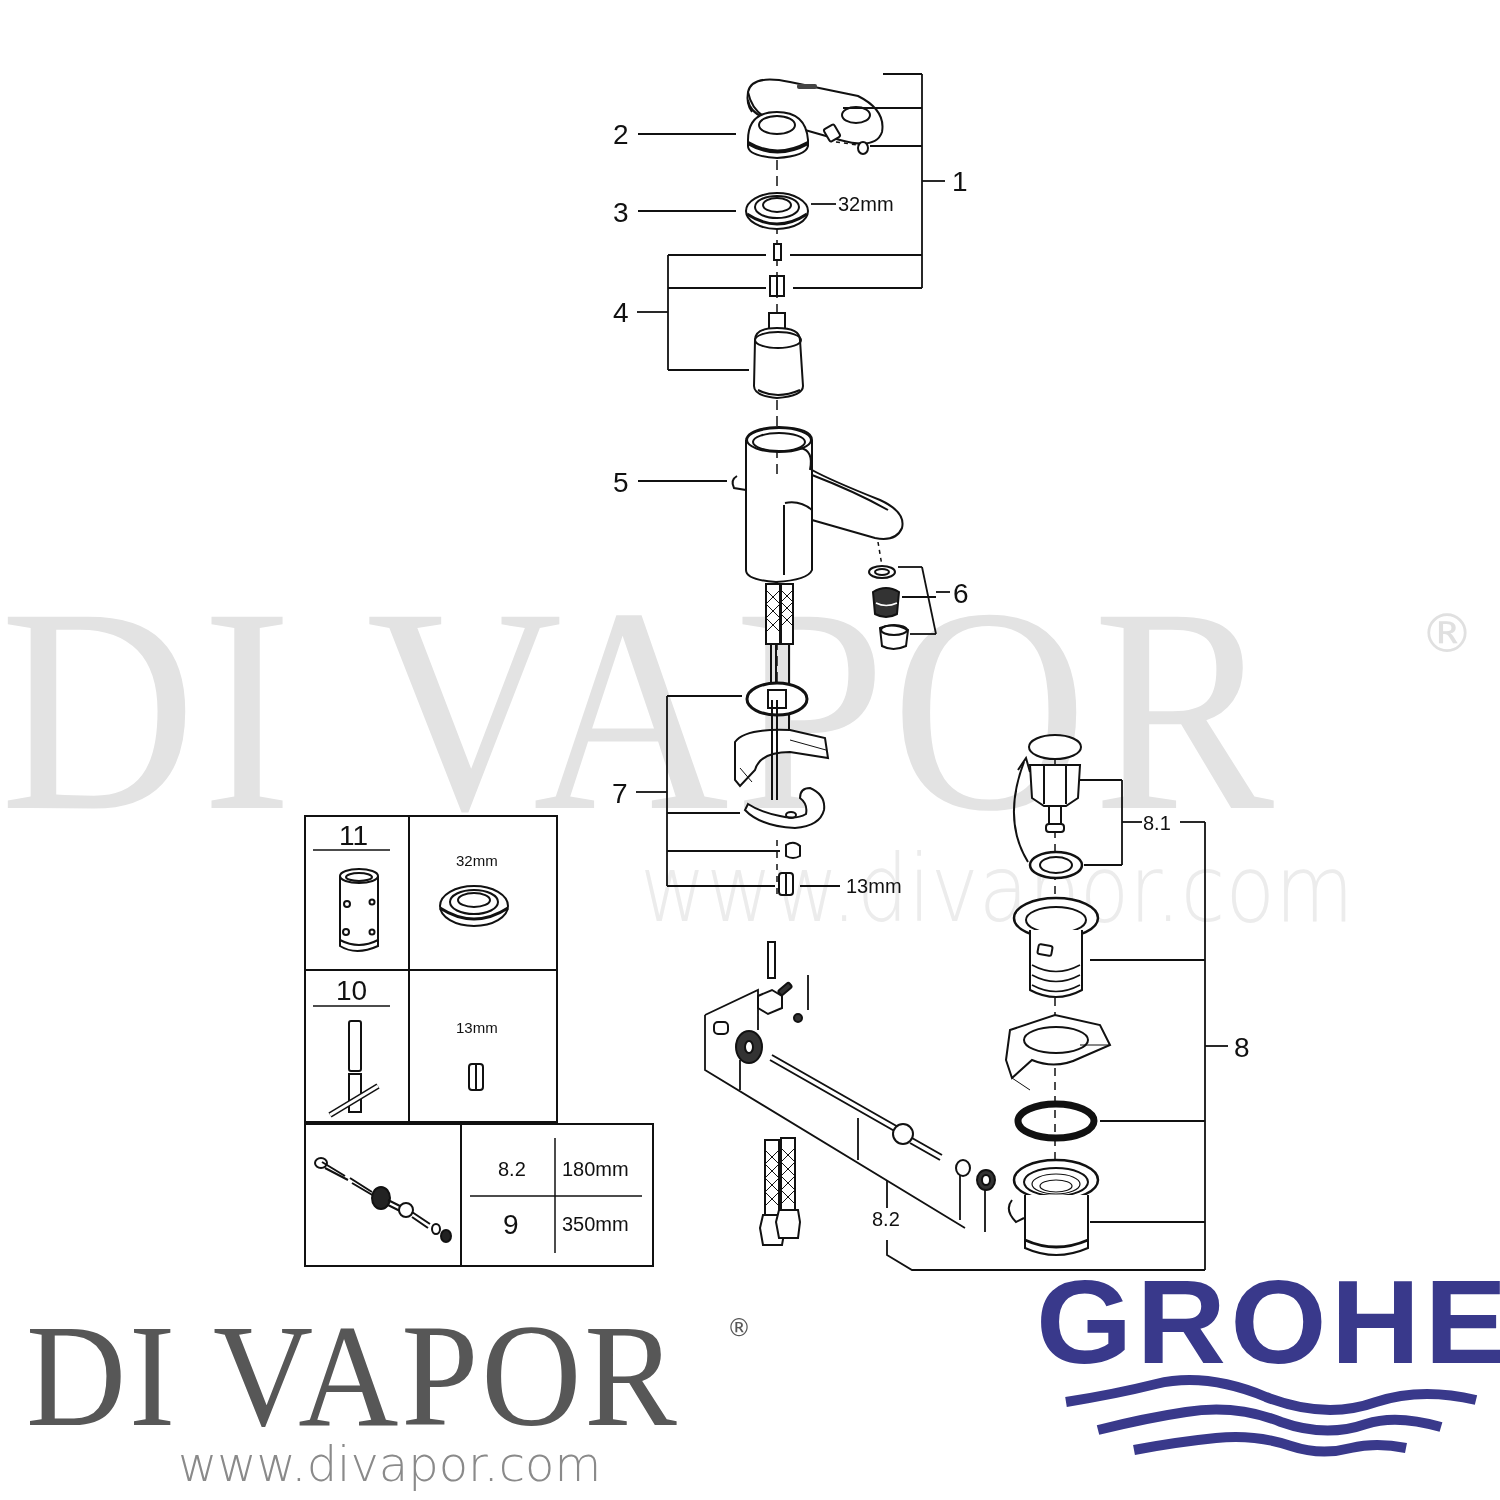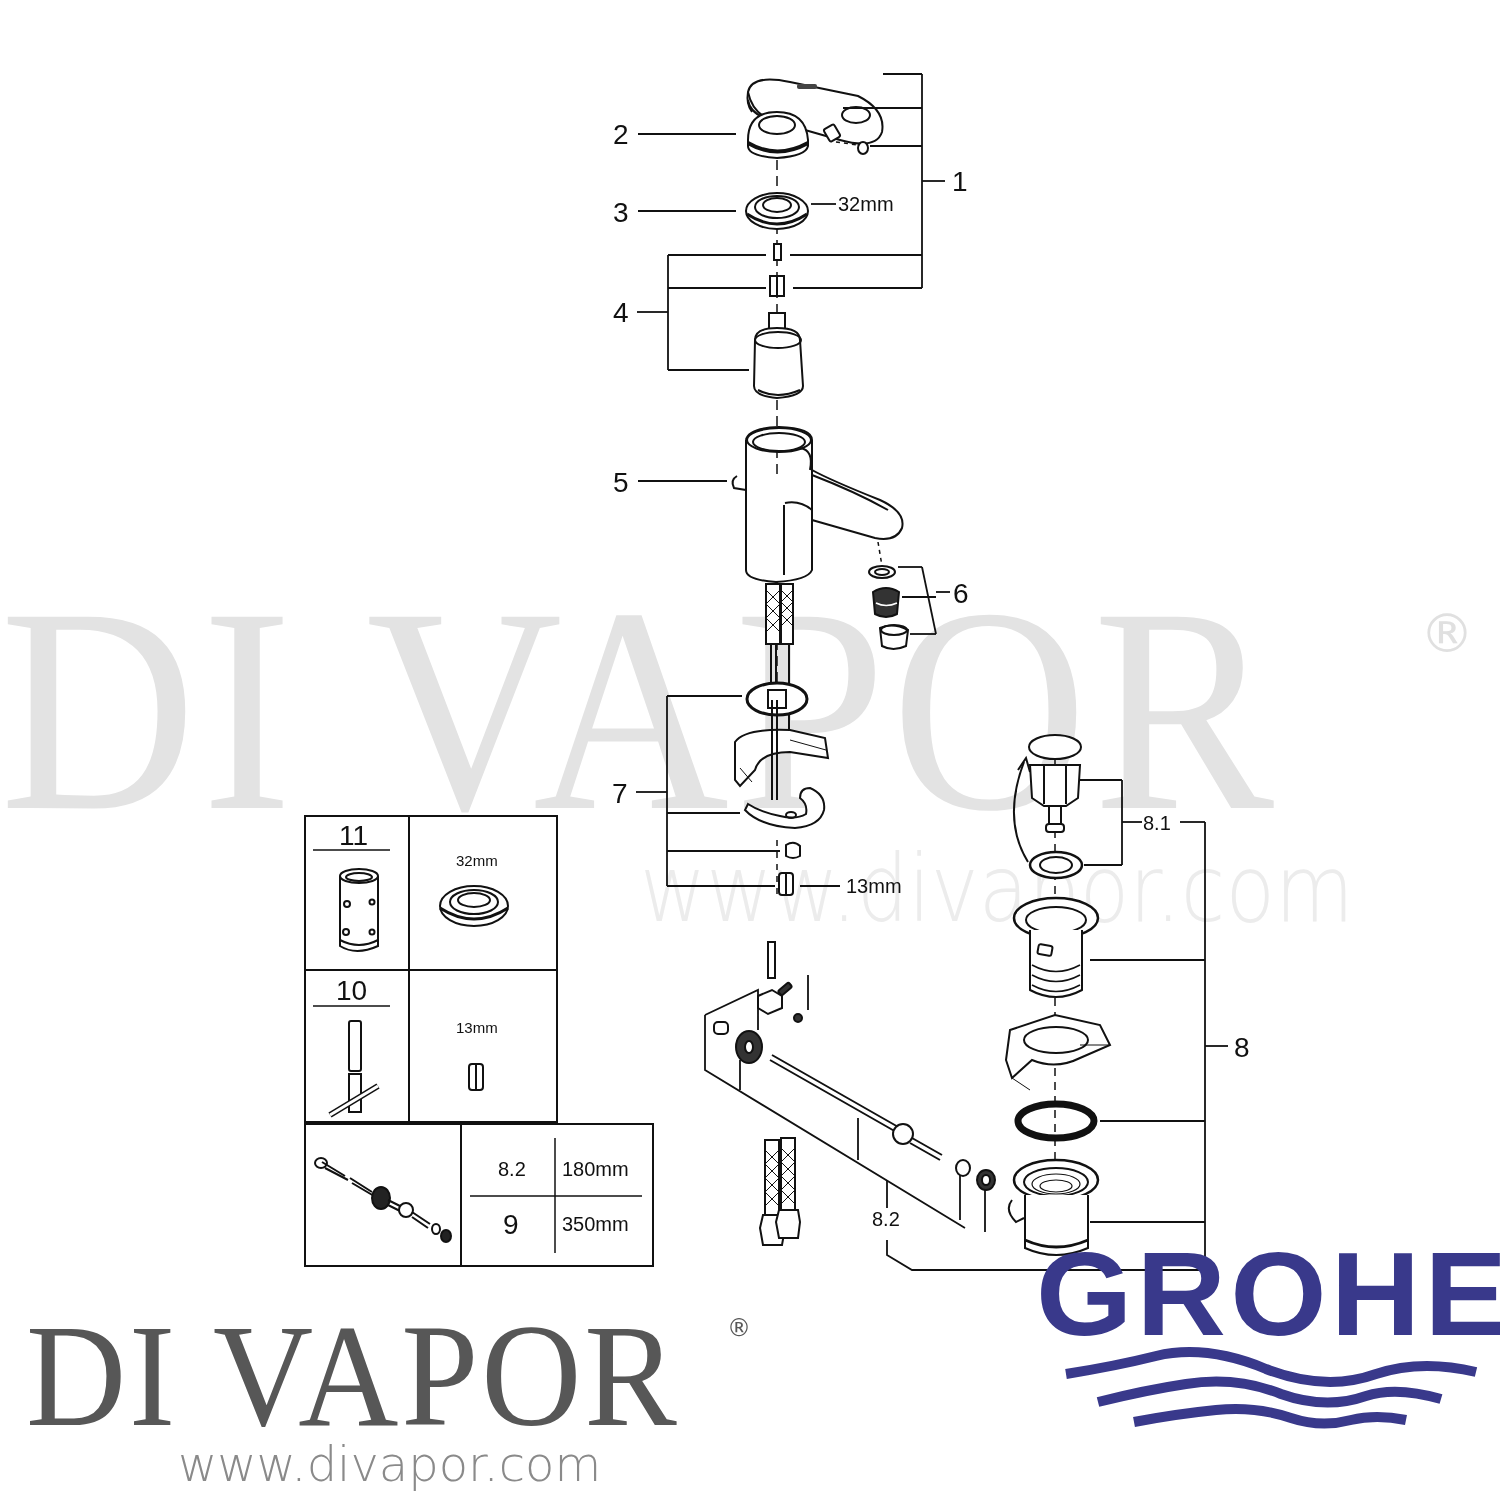--- a/index.html
+++ b/index.html
@@ -5,21 +5,21 @@
   html, body { margin:0; padding:0; background:#ffffff; }
   body { width:1500px; height:1500px; position:relative; overflow:hidden; font-family:"Liberation Sans", sans-serif; }
   #stage { position:absolute; left:0; top:0; width:1500px; height:1500px; }
   .wm-big { position:absolute; left:0; top:575px; width:1500px; height:270px; font-family:"Liberation Serif", serif; font-size:292px; color:#e3e3e3; letter-spacing:6px; line-height:270px; white-space:nowrap; transform:scaleX(0.93); transform-origin:left center; }
   .wm-url { position:absolute; left:640px; top:840px; font-family:"DejaVu Sans", sans-serif; font-size:92px; font-weight:200; color:#ececec; line-height:100px; white-space:nowrap; transform:scaleX(0.88); transform-origin:left center; }
   .wm-reg { position:absolute; left:1420px; top:602px; font-family:"DejaVu Sans", sans-serif; font-size:54px; color:#e0e0e0; }
   svg text { font-family:"Liberation Sans", sans-serif; fill:#111; }
   .brand-dv { position:absolute; left:26px; top:1306px; font-family:"Liberation Serif", serif; font-size:146px; color:#575757; line-height:140px; letter-spacing:3px; white-space:nowrap; transform:scaleX(0.95); transform-origin:left top; }
   .brand-dv-reg { position:absolute; left:727px; top:1314px; font-family:"DejaVu Sans", sans-serif; font-size:24px; color:#575757; }
   .brand-url { position:absolute; left:178px; top:1436px; font-family:"DejaVu Sans", sans-serif; font-weight:200; font-size:48px; color:#8a8a8a; line-height:56px; white-space:nowrap; }
-  .grohe { position:absolute; left:1036px; top:1244px; width:450px; height:190px;text-align:right; }
+  .grohe { position:absolute; left:1036px; top:1272px; width:450px; height:190px;text-align:right; }
   .grohe-word { position:absolute; left:0; top:0; font-family:"Liberation Sans", sans-serif; font-weight:bold; font-size:118px; color:#39398b; letter-spacing:4px; line-height:100px; transform:scaleX(1.05); transform-origin:left top; }
 </style>
 </head>
 <body>
 
 <div id="stage">
 
   <div class="wm-big">DI VAPOR</div>
   <div class="wm-reg">®</div>
   <div class="wm-url">www.divapor.com</div>

